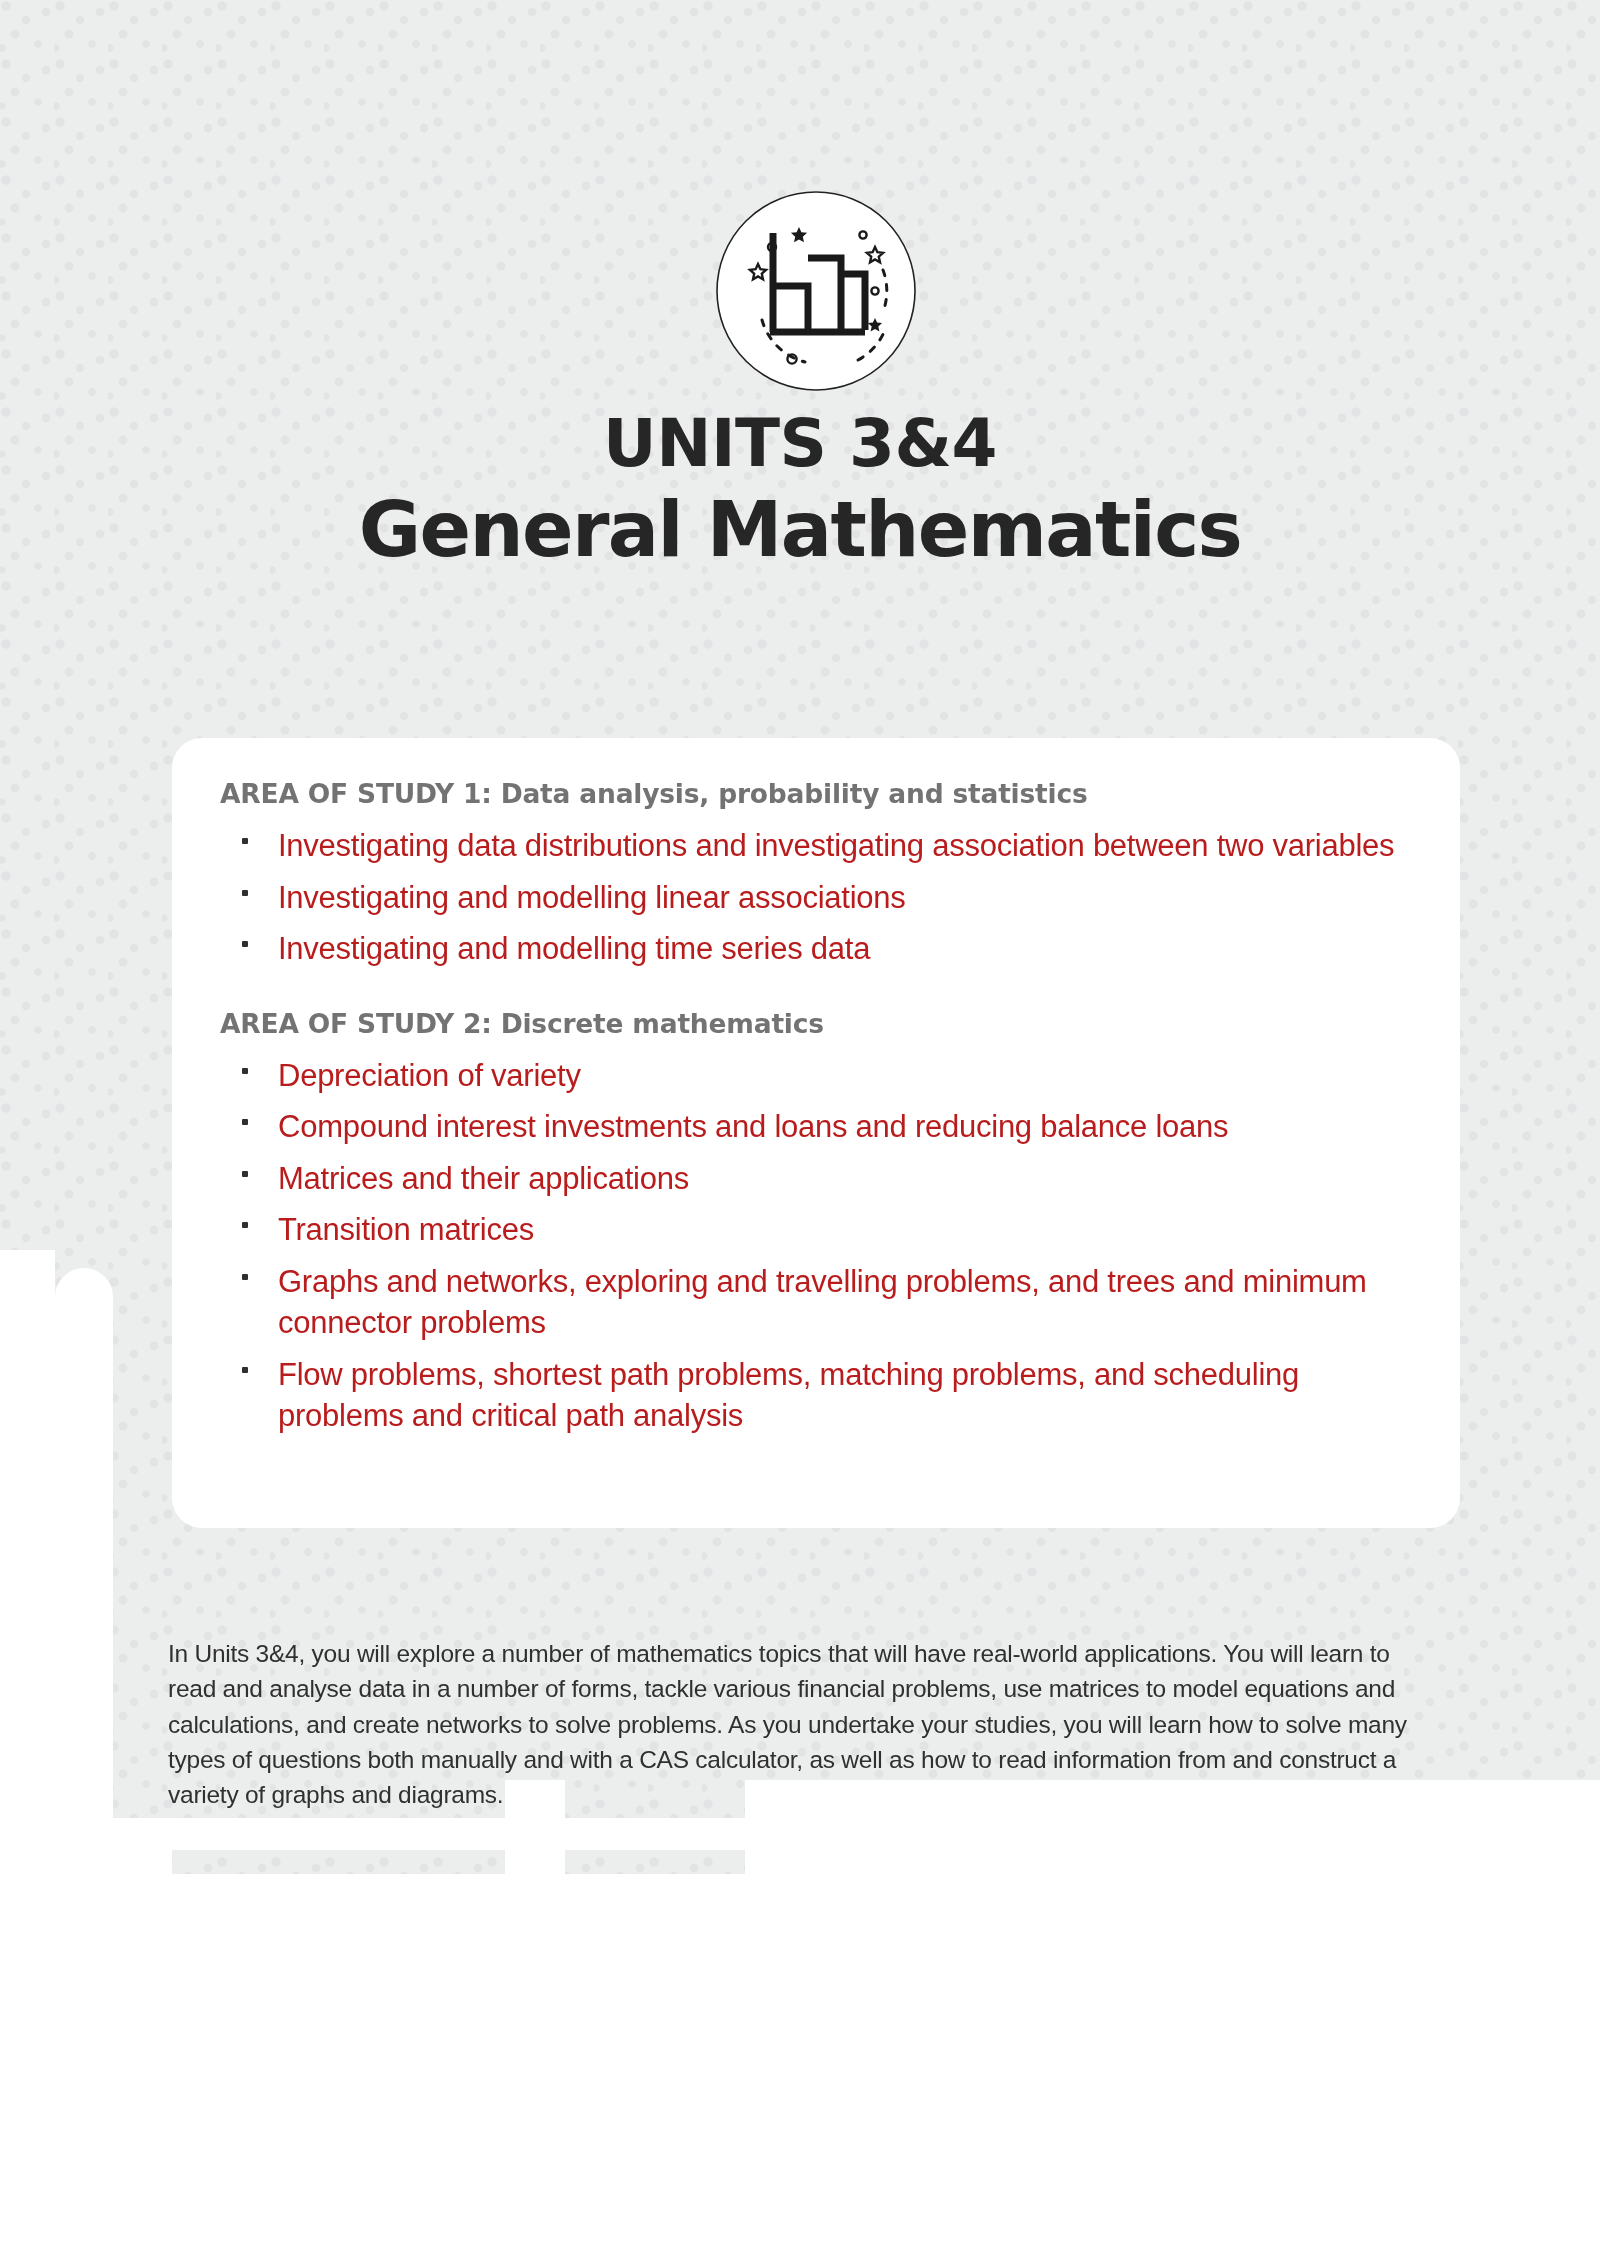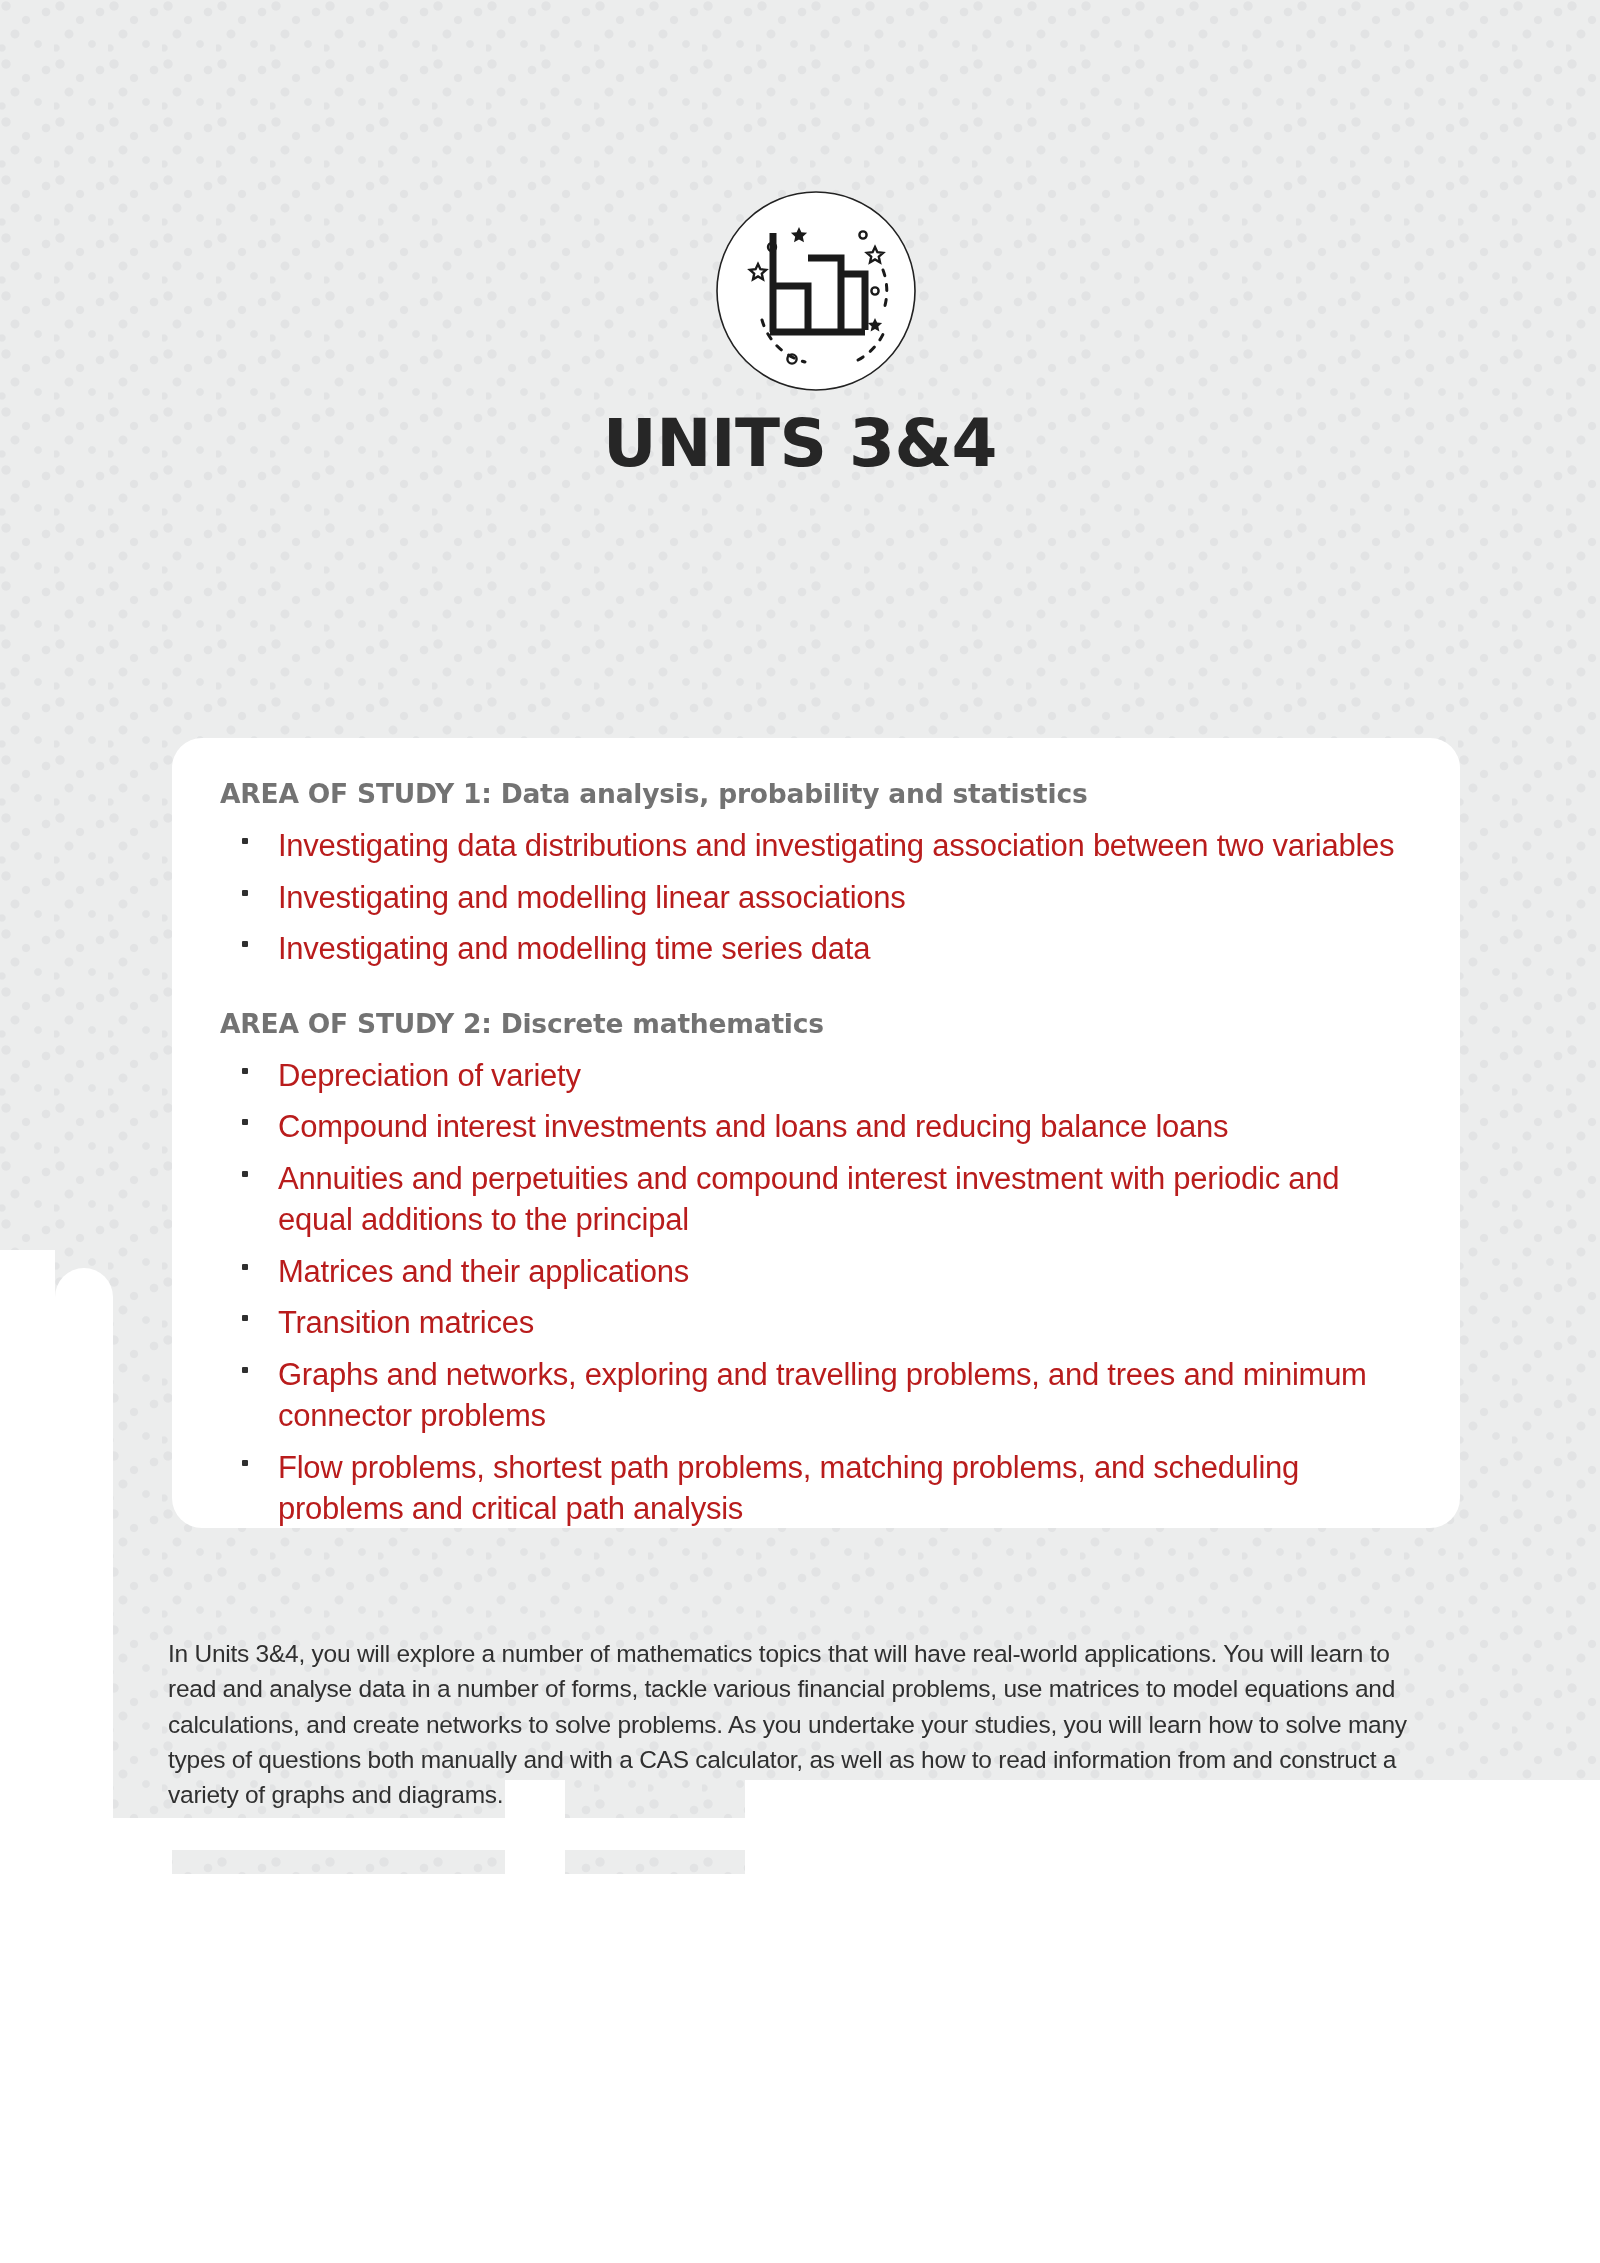--- a/index.html
+++ b/index.html
@@ -193,20 +193,21 @@
       <g fill="none" stroke="#1a1a1a" stroke-width="3" stroke-linecap="round" stroke-dasharray="6 9">
         <path d="M 168 80 A 60 60 0 0 1 168 122"></path>
         <path d="M 47 130 A 60 60 0 0 0 90 172"></path>
         <path d="M 143 170 A 60 60 0 0 0 170 140"></path>
       </g>
     </svg>
   </div>
 
   <div id="title-block">
     <h1 id="main-title">UNITS 3&amp;4</h1>
+    <h2 id="sub-title">General Mathematics</h2>
   </div>
 
   <div id="card">
 
     <h3 class="aos-heading">AREA OF STUDY 1: Data analysis, probability and statistics</h3>
     <ul class="topics">
       <li>
         <span class="bullet"></span>
         <span>Investigating data distributions and investigating association between two variables</span>
       </li>
@@ -225,24 +226,20 @@
       <li>
         <span class="bullet"></span>
         <span>Depreciation of variety</span>
       </li>
       <li>
         <span class="bullet"></span>
         <span>Compound interest investments and loans and reducing balance loans</span>
       </li>
       <li>
         <span class="bullet"></span>
-        <span>Annuities and perpetuities and compound interest investment with periodic and equal additions to the principal</span>
-      </li>
-      <li>
-        <span class="bullet"></span>
         <span>Matrices and their applications</span>
       </li>
       <li>
         <span class="bullet"></span>
         <span>Transition matrices</span>
       </li>
       <li>
         <span class="bullet"></span>
         <span>Graphs and networks, exploring and travelling problems, and trees and minimum connector problems</span>
       </li>

